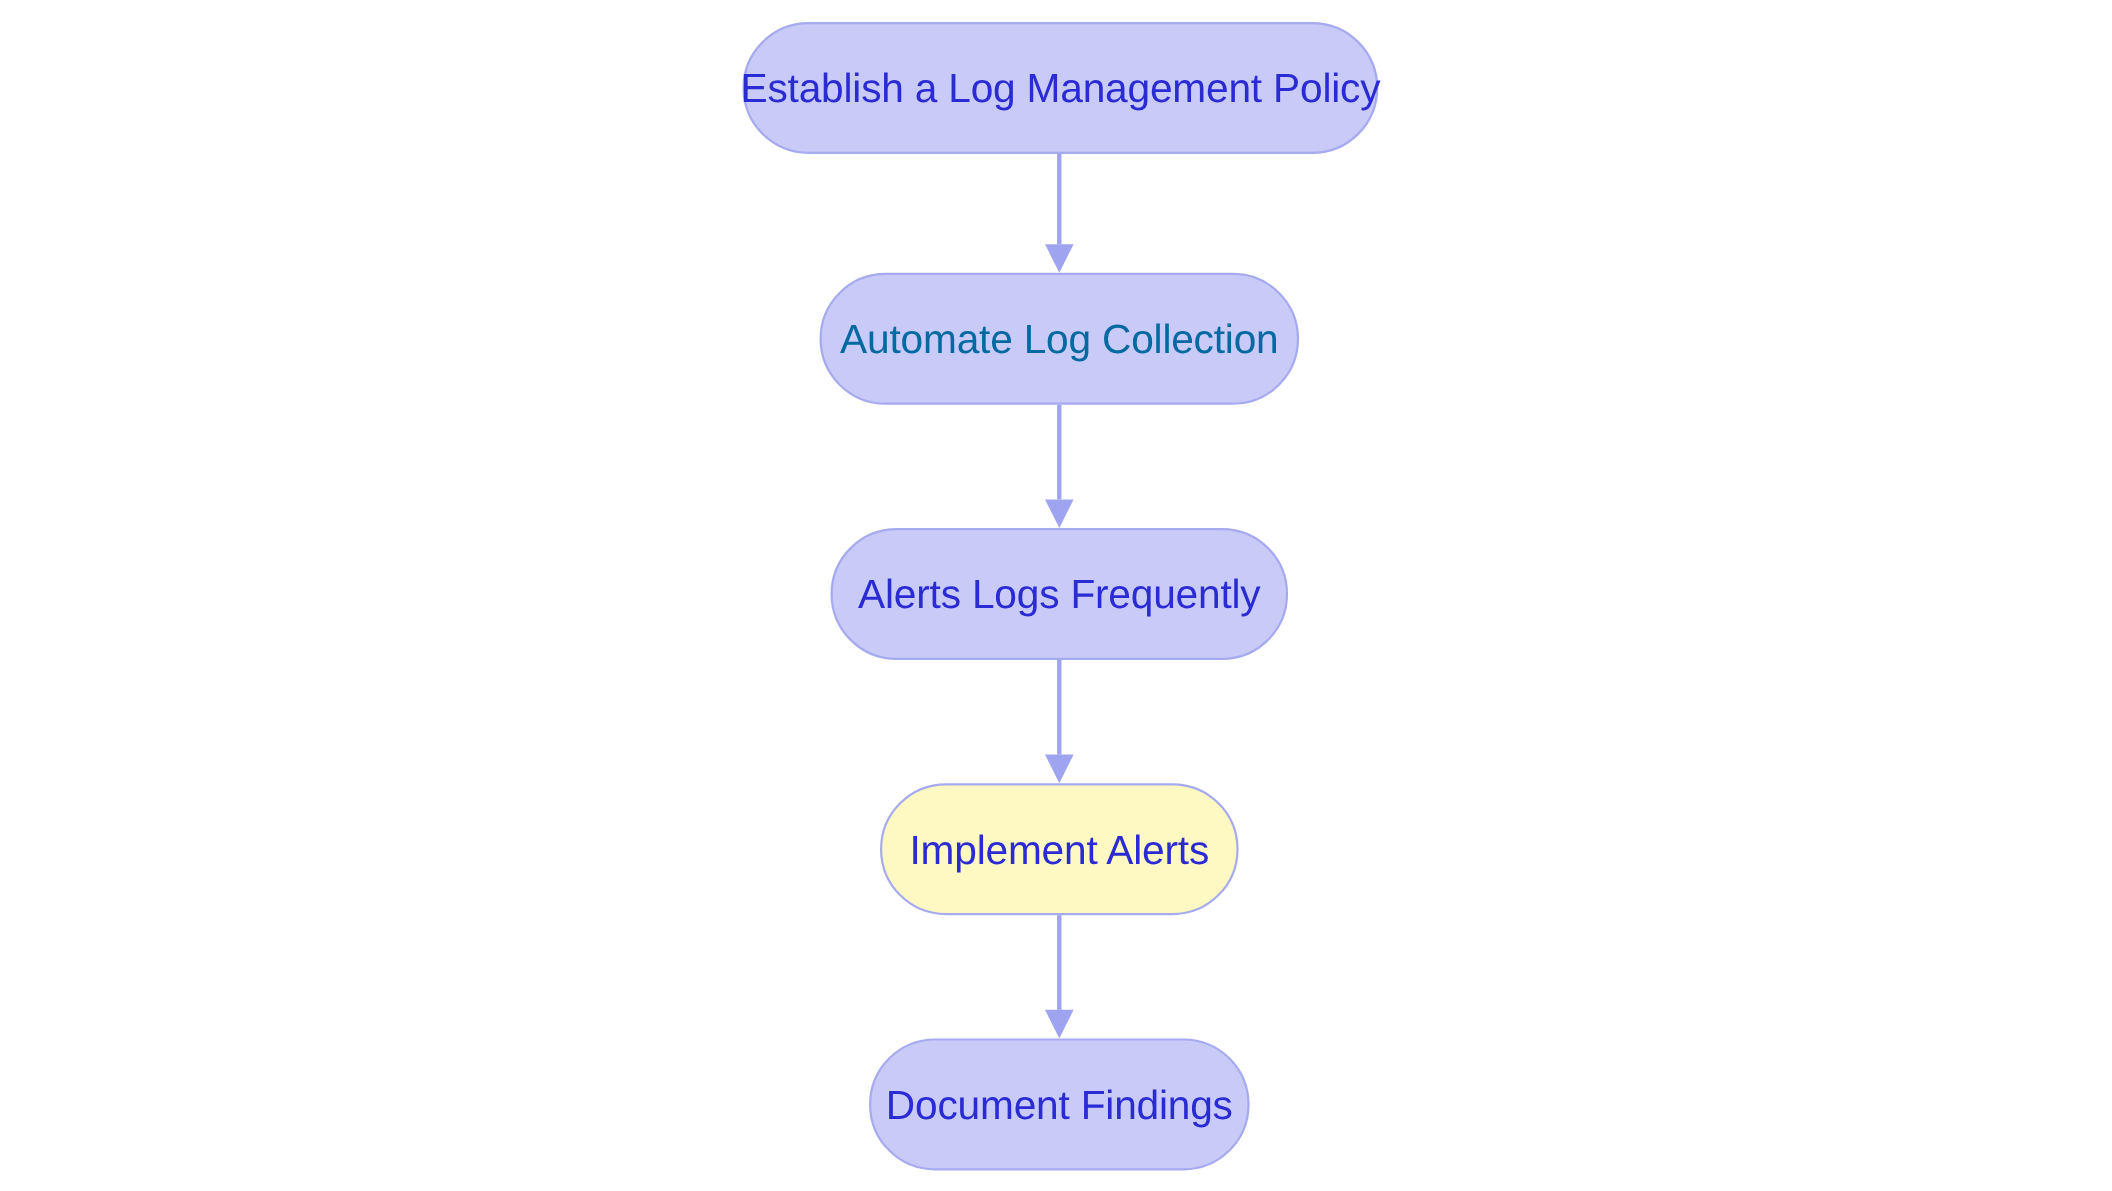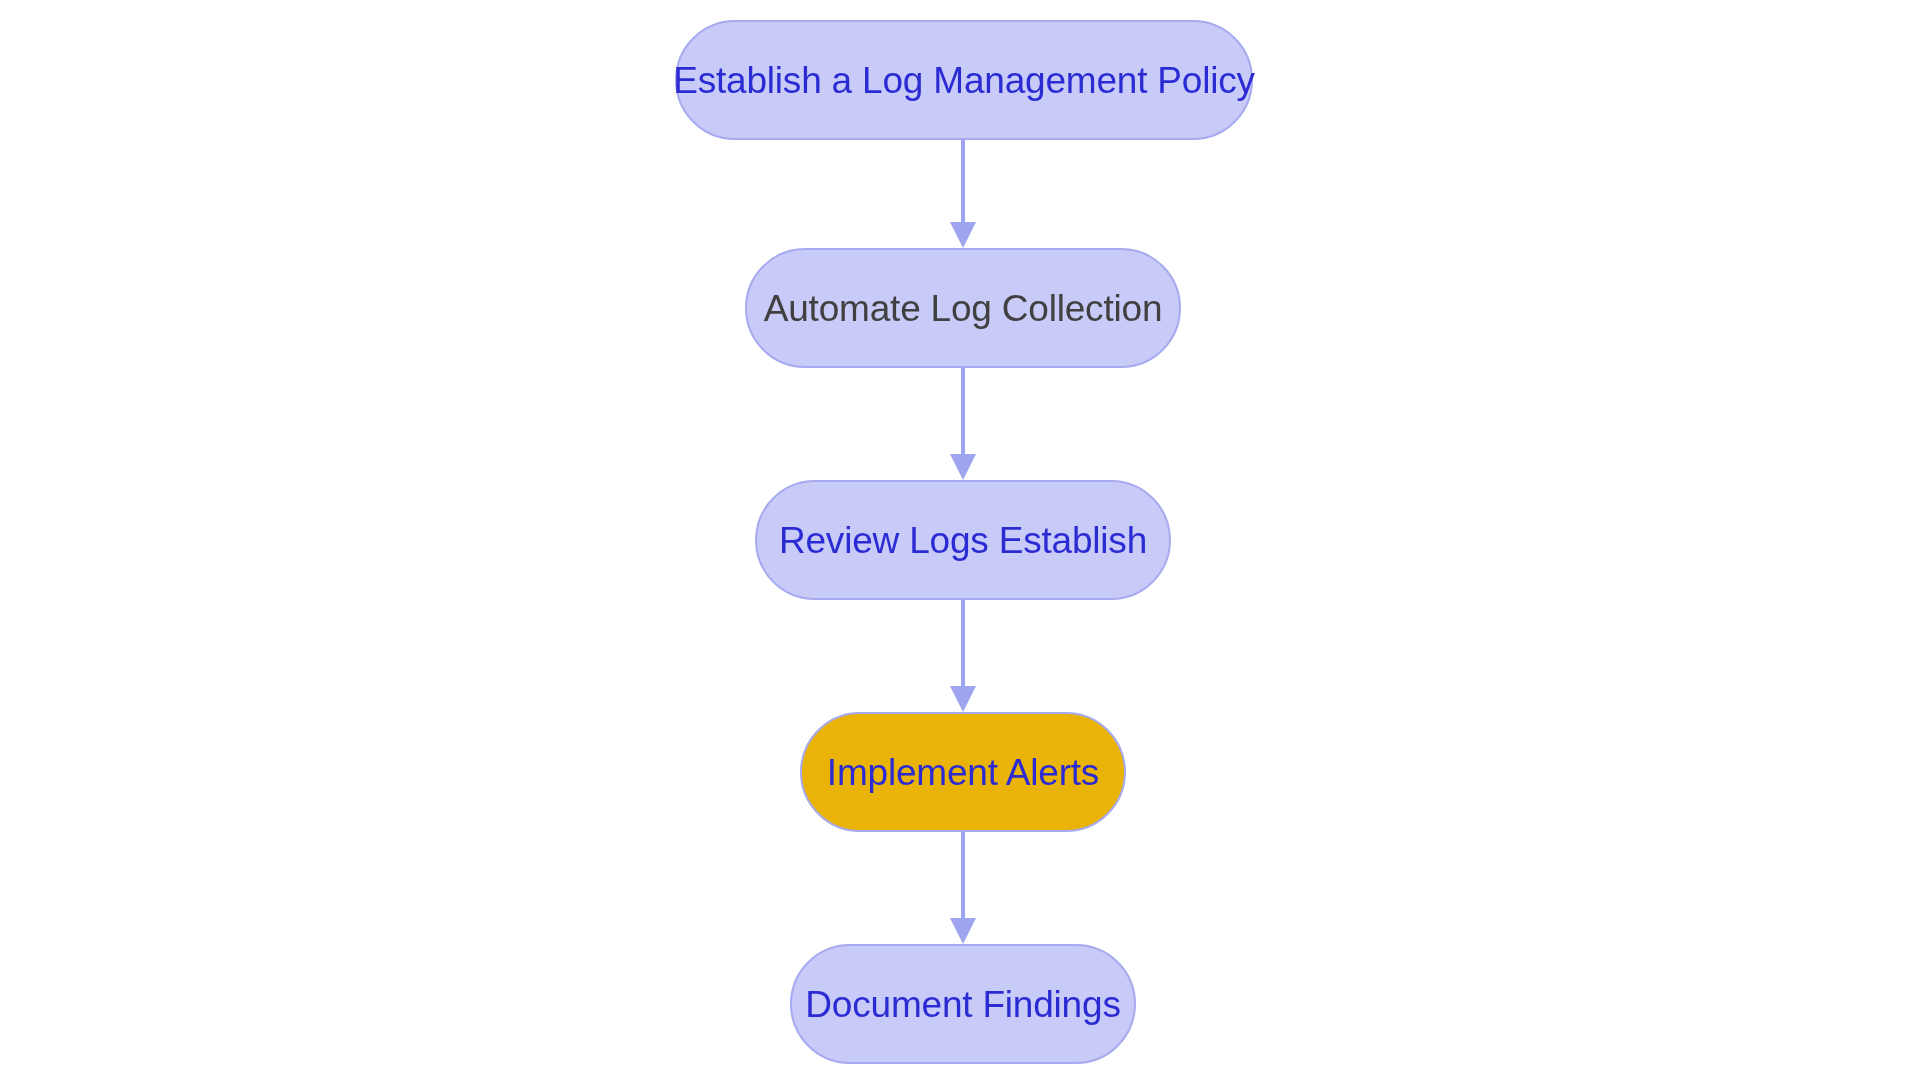--- a/index.html
+++ b/index.html
@@ -88,26 +88,26 @@
     <svg width="30" height="116">
         <g></g>
         <rect x="13" y="0" width="4" height="86" fill="#9fa4f0"></rect>
         <polygon points="2,86 28,86 15,112" fill="#9fa4f0"></polygon>
       </svg>
   </div>
 
   <div class="node" style="left: 675px; top: 20px; width: 578px; height: 120px; background: rgb(200, 202, 248); border-color: rgb(166, 170, 239); color: rgb(43, 43, 212);">
     <span class="node-label">Establish a Log Management Policy</span>
   </div>
-  <div class="node" style="left: 745px; top: 248px; width: 436px; height: 120px; background: rgb(200, 202, 248); border-color: rgb(166, 170, 239); color: #404040;">
+  <div class="node" style="left: 745px; top: 248px; width: 436px; height: 120px; background: rgb(200, 202, 248); border-color: rgb(166, 170, 239); color: #0369a1;">
     <span class="node-label">Automate Log Collection</span>
   </div>
   <div class="node" style="left: 755px; top: 480px; width: 416px; height: 120px; background: rgb(200, 202, 248); border-color: rgb(166, 170, 239); color: rgb(43, 43, 212);">
-    <span class="node-label">Review Logs Establish</span>
+    <span class="node-label">Alerts Logs Frequently</span>
   </div>
-  <div class="node" style="left: 800px; top: 712px; width: 326px; height: 120px; background: #eab308; border-color: rgb(166, 170, 239); color: rgb(43, 43, 212);">
+  <div class="node" style="left: 800px; top: 712px; width: 326px; height: 120px; background: #fef9c3; border-color: rgb(166, 170, 239); color: rgb(43, 43, 212);">
     <span class="node-label">Implement Alerts</span>
   </div>
   <div class="node" style="left: 790px; top: 944px; width: 346px; height: 120px; background: rgb(200, 202, 248); border-color: rgb(166, 170, 239); color: rgb(43, 43, 212);">
     <span class="node-label">Document Findings</span>
   </div>
 
 </div>
 
 </body></html>

